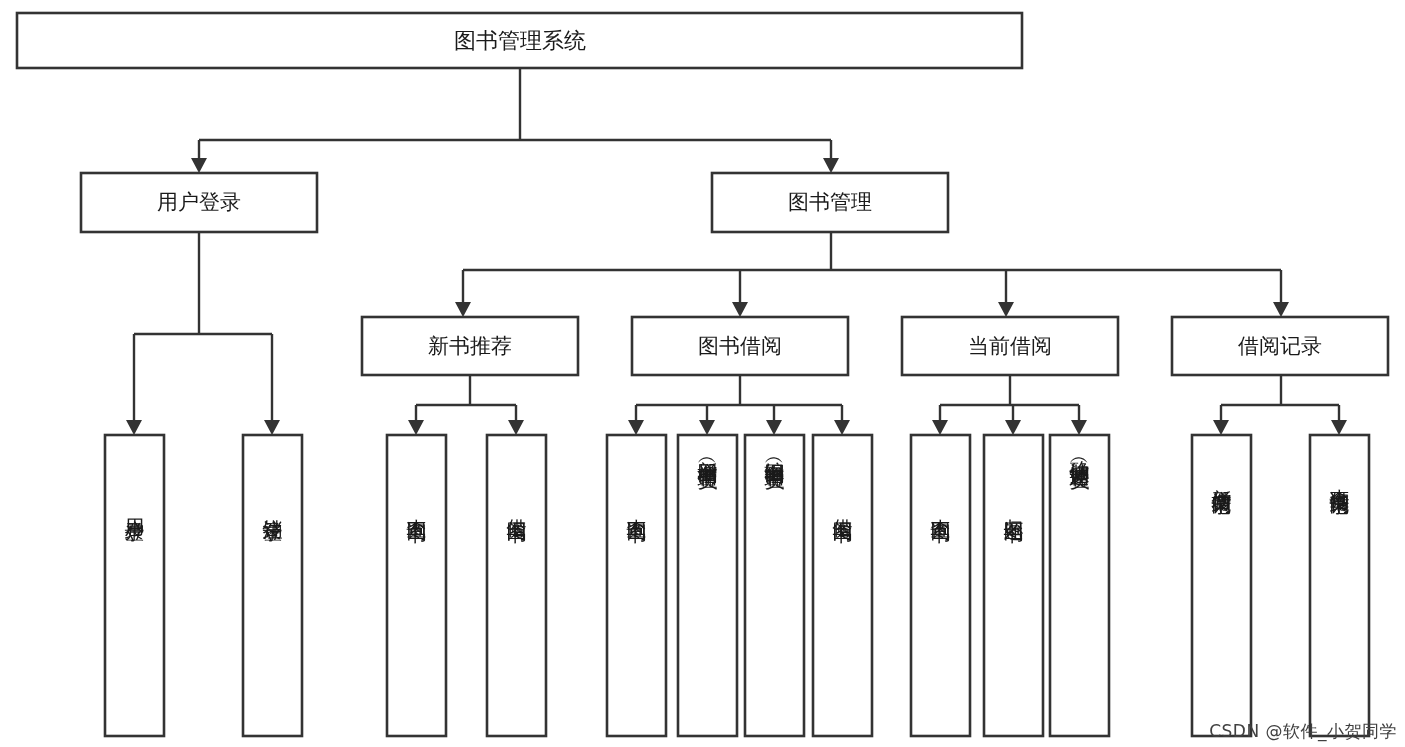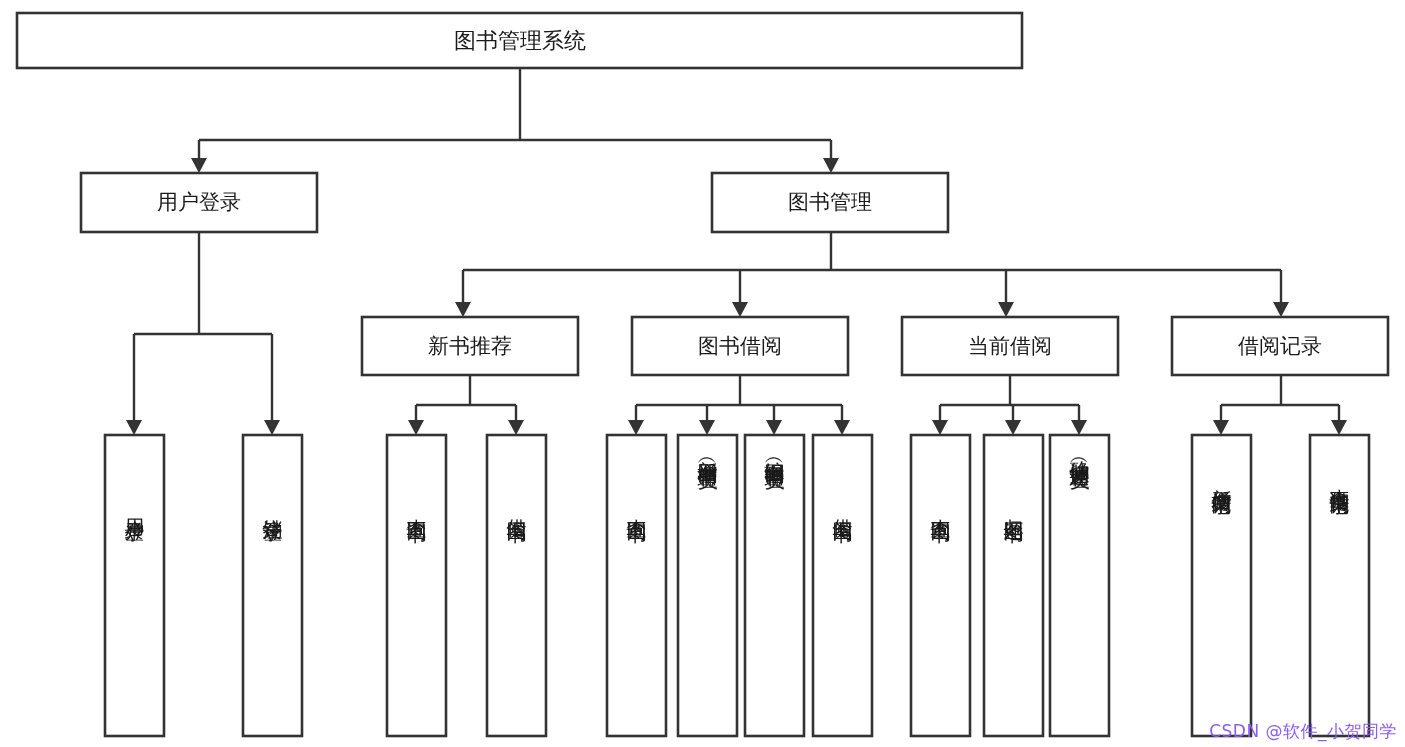--- a/index.html
+++ b/index.html
@@ -66,21 +66,21 @@
     color: #1a1a1a;
     letter-spacing: 1.5px;
     white-space: nowrap;
   }
   .watermark {
     position: absolute;
     right: 8px;
     bottom: 4px;
     font-family: "DejaVu Sans", "Liberation Sans", sans-serif;
     font-size: 17px;
-    color: #8b5cf6;
+    color: #404040;
     letter-spacing: 0.5px;
     white-space: nowrap;
     margin-left: 20px;
   }
 </style>
 </head>
 <body>
 
 <div id="diagram-root">
 

